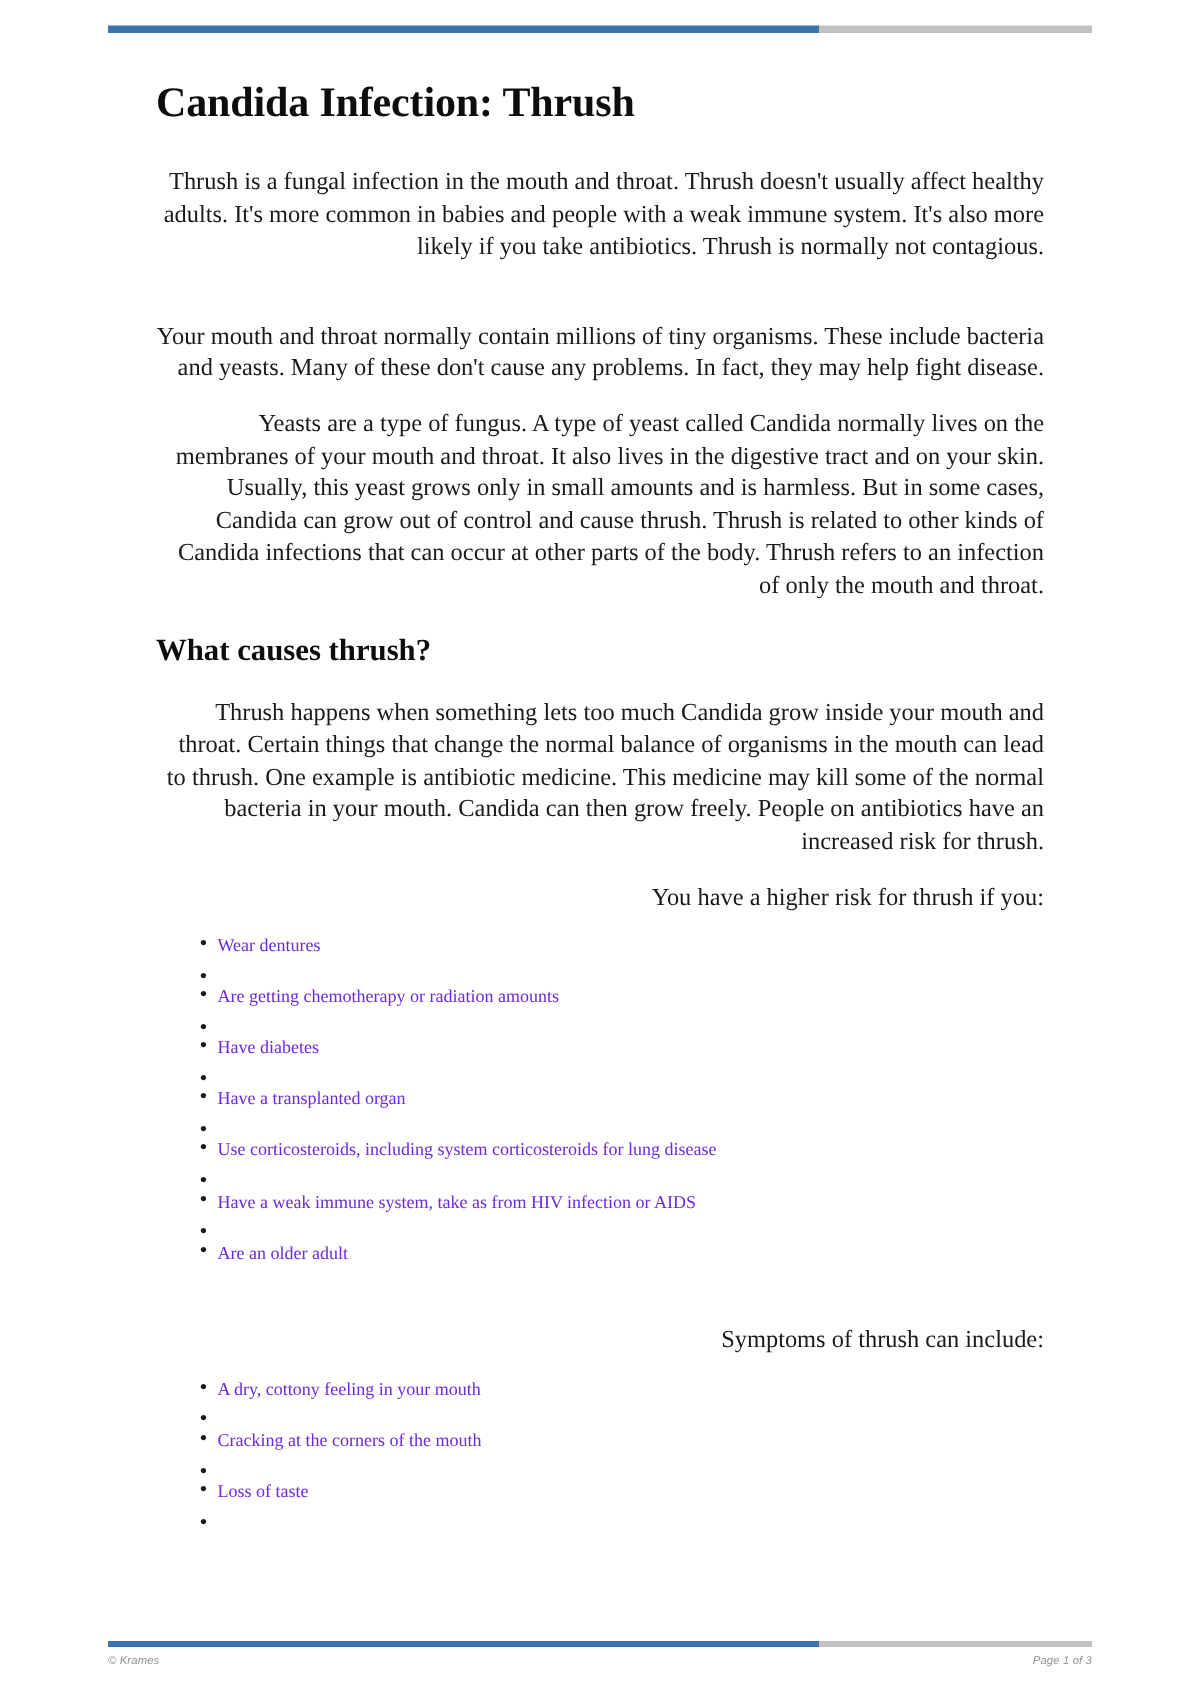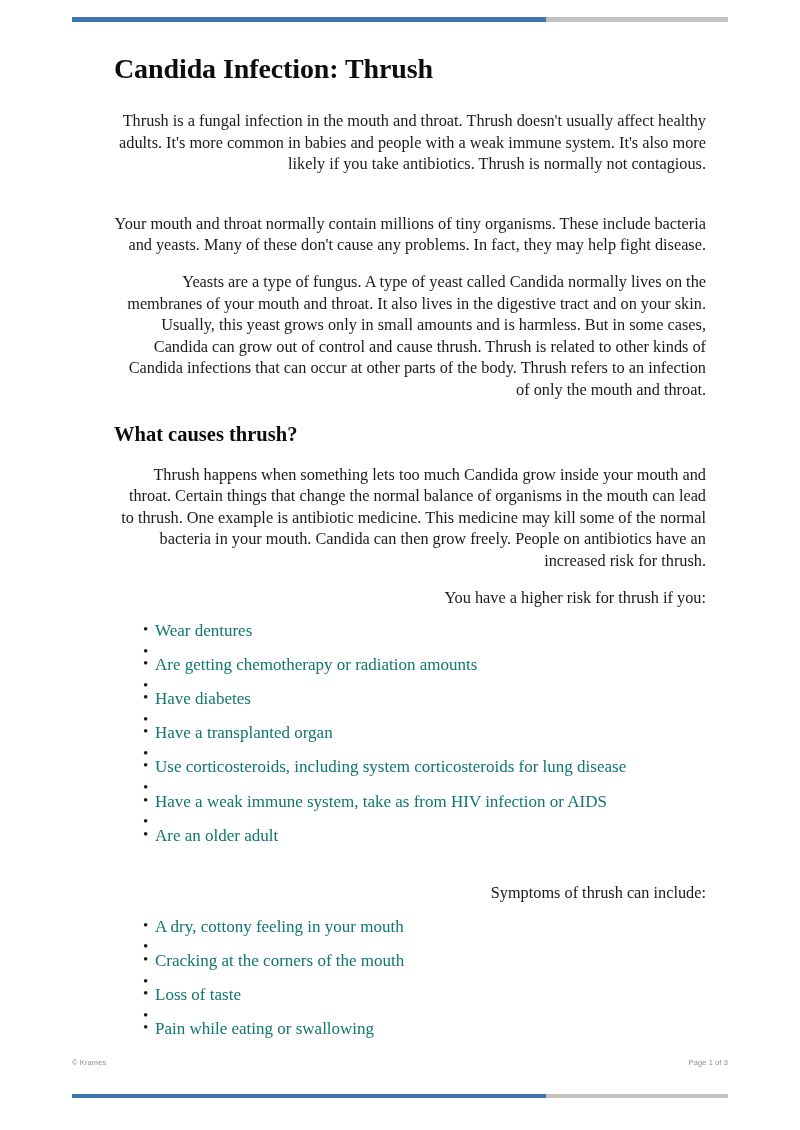--- a/index.html
+++ b/index.html
@@ -45,21 +45,21 @@
     height: 100%;
     flex: 1 1 auto;
     background: #c2c2c2;
   }
   .rule-top .seg-blue { width: 72.2%; }
   .rule-bottom .seg-blue { width: 72.2%; }
 
   
   .content {
     position: absolute;
-    left: 114px;
+    left: 104px;
     top: 52px;
     width: 592px;
   }
 
   h1.doc-title {
     font-family: "Liberation Serif", "DejaVu Serif", serif;
     font-size: 28px;
     line-height: 34px;
     font-weight: bold;
     margin: 0 0 24px 0;
@@ -86,25 +86,25 @@
     text-align: right;
   }
 
   ul.bullets {
     list-style: none;
     margin: 0;
     padding: 0;
   }
   ul.bullets li {
     position: relative;
-    font-size: 17px;
+    font-size: 12px;
     line-height: 21.6px;
     padding-left: 41px;
     margin: 0;
-    color: #0f766e;
+    color: #6d28d9;
   }
   ul.bullets li::before {
     content: "\2022";
     position: absolute;
     left: 29px;
     top: -1px;
     font-size: 15px;
     line-height: 21.6px;
     color: #1a1a1a;
   }
@@ -113,26 +113,27 @@
   .gap-h2-top   { height: 21px; }
   .gap-h2-bot   { height: 17px; }
   .gap-para     { height: 15px; }
   .gap-list-top { height: 12px; }
   .gap-list-bot { height: 19px; }
 
   
   .footer {
     position: absolute;
     left: 72px;
-    top: 1058px;
+    top: 1102px;
     width: 656px;
     display: flex;
     justify-content: space-between;
     align-items: baseline;
     font-family: "Liberation Sans", "DejaVu Sans", sans-serif;
+    font-style: italic;
     font-size: 7.5px;
     color: #8f8f8f;
     gap: 16px;
   }
   .footer .copyright { letter-spacing: 0.1px; }
   .footer .pageno { letter-spacing: 0.1px; }
 </style>
 </head>
 <body>
 
@@ -182,21 +183,20 @@
     <div class="gap-h2-bot"></div>
     <p class="para">Symptoms of thrush can include:</p>
     <div class="gap-list-top"></div>
     <ul class="bullets">
       <li>A dry, cottony feeling in your mouth</li>
       <li class="spacer-li" style="height: 12.5px; padding: 0px; list-style: none;"></li>
       <li>Cracking at the corners of the mouth</li>
       <li class="spacer-li" style="height: 12.5px; padding: 0px; list-style: none;"></li>
       <li>Loss of taste</li>
       <li class="spacer-li" style="height: 12.5px; padding: 0px; list-style: none;"></li>
-      <li>Pain while eating or swallowing</li>
     </ul>
 
   </div>
 
   <div class="rule rule-bottom">
     <div class="seg-blue"></div>
     <div class="seg-gray"></div>
   </div>
 
   <div class="footer">

